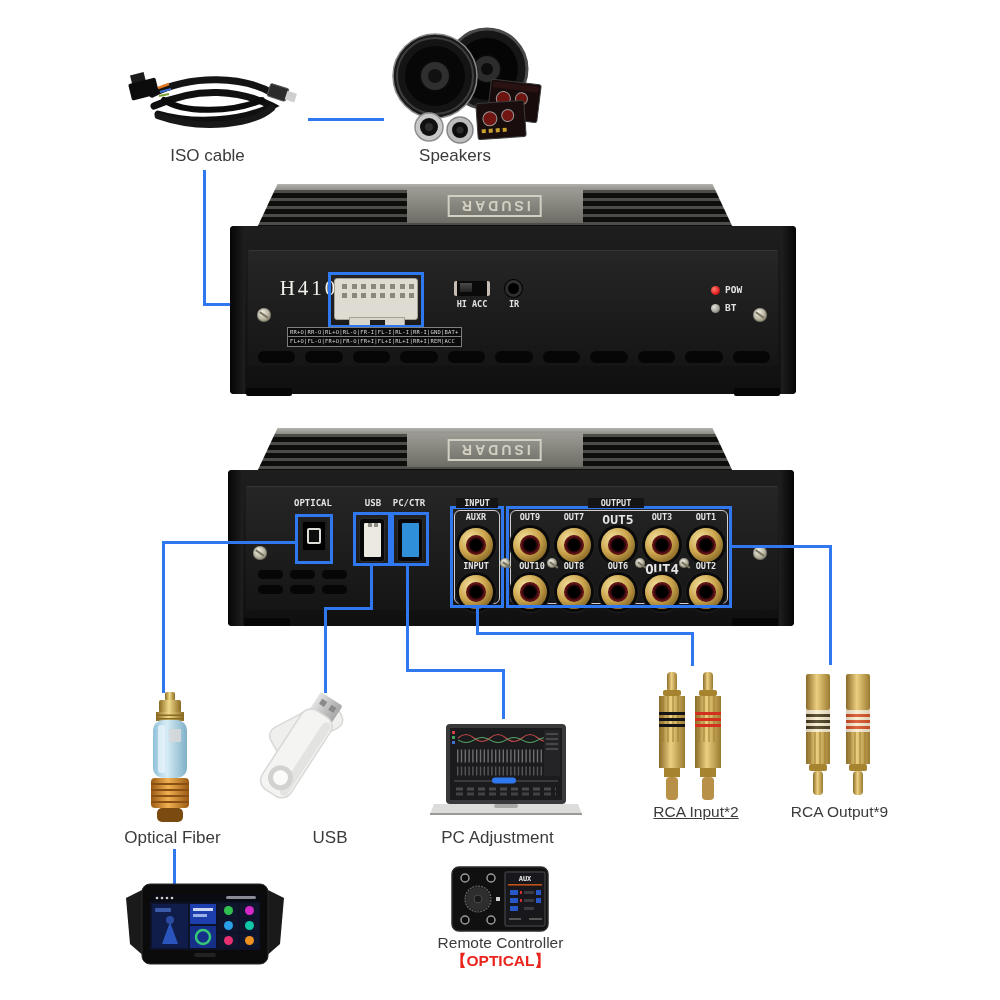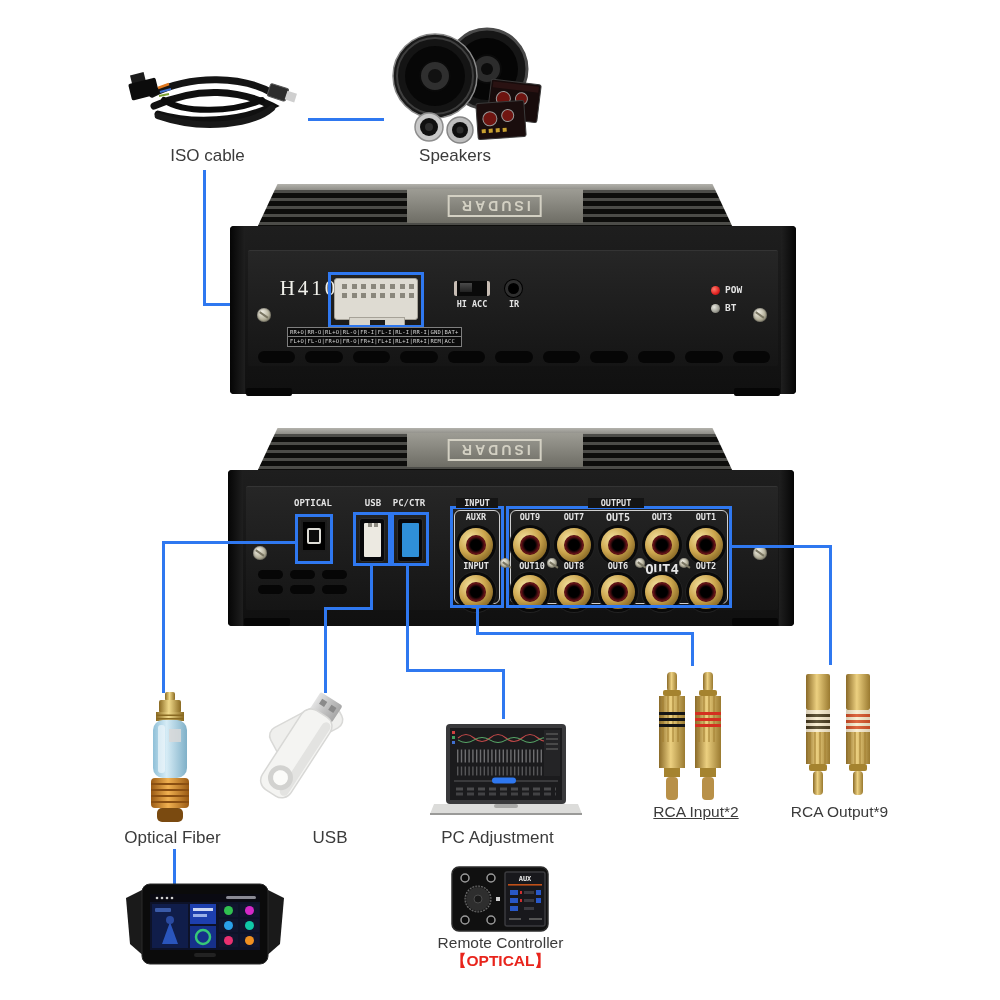--- a/index.html
+++ b/index.html
@@ -259,21 +259,21 @@
   <div class="rca-jack" style="left:459px;top:575px;">
       <div class="rca-hole"></div>
     </div>
   <div class="bbox" style="left:450px;top:506px;width:54px;height:102px;"></div>
 
   <div class="group-outline" style="left:510px;top:510px;width:218px;height:94px;"></div>
   <div class="ptxt group-hdr" style="left:588px;top:498px;width:56px;font-size:8.5px;">OUTPUT</div>
 
   <div class="ptxt" style="left:510px;top:512px;width:40px;font-size:8.5px;">OUT9</div>
   <div class="ptxt" style="left:554px;top:512px;width:40px;font-size:8.5px;">OUT7</div>
-  <div class="ptxt" style="left:598px;top:512px;width:40px;font-size:10px;">OUT5</div>
+  <div class="ptxt" style="left:598px;top:512px;width:40px;font-size:13px;">OUT5</div>
   <div class="ptxt" style="left:642px;top:512px;width:40px;font-size:8.5px;">OUT3</div>
   <div class="ptxt" style="left:686px;top:512px;width:40px;font-size:8.5px;">OUT1</div>
   <div class="rca-jack" style="left:513px;top:528px;">
       <div class="rca-hole"></div>
     </div>
   <div class="rca-jack" style="left:557px;top:528px;">
       <div class="rca-hole"></div>
     </div>
   <div class="rca-jack" style="left:601px;top:528px;">
       <div class="rca-hole"></div>

